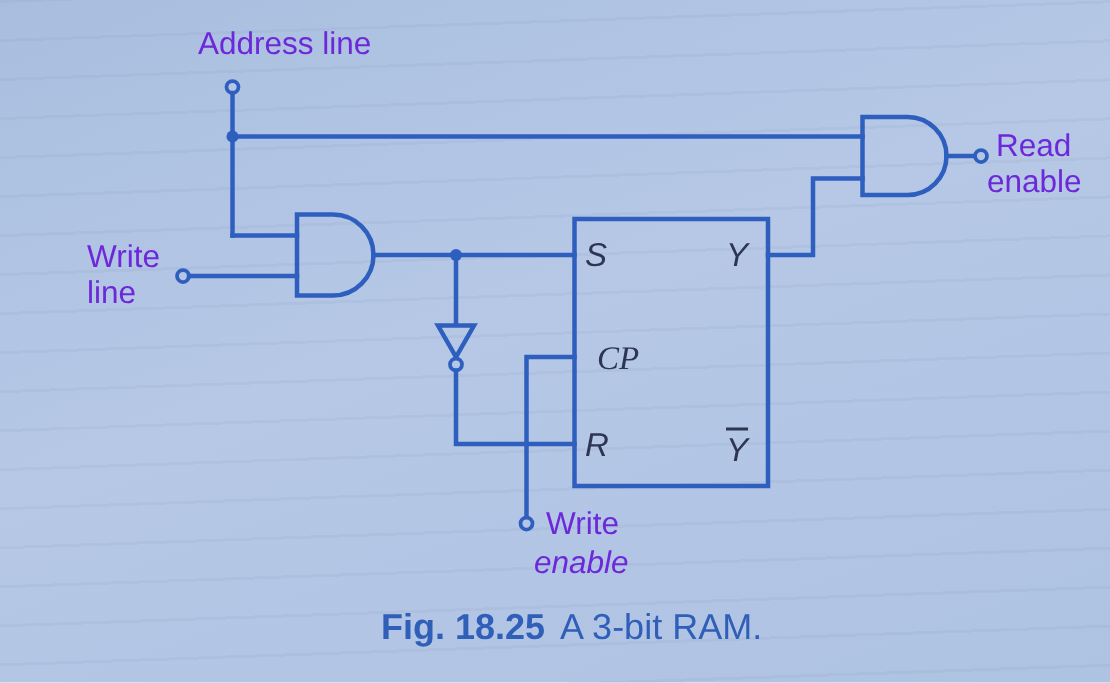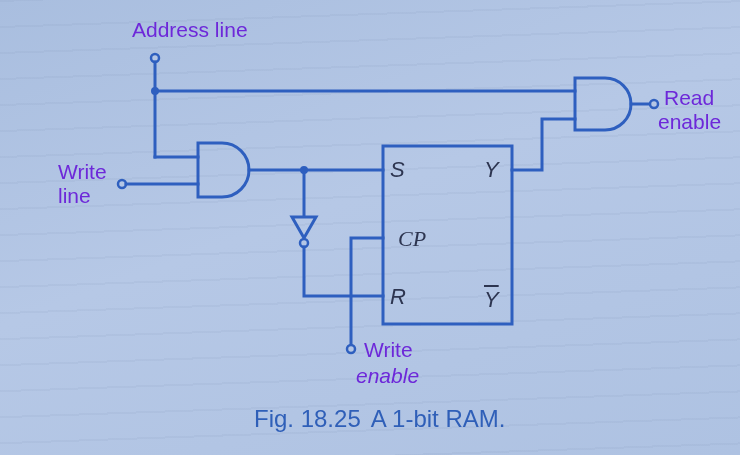--- a/index.html
+++ b/index.html
@@ -20,21 +20,21 @@
     .gate { stroke: #2e5fbf; stroke-width: 3; fill: none; }
     .dot { fill: #2e5fbf; }
     .term { stroke: #2e5fbf; stroke-width: 2.5; fill: #b4c6e5; }
     .lbl { position: absolute; color: #6d28d9; font-size: 21px; line-height: 24px; white-space: nowrap; }
     .pin { position: absolute; color: #2d3550; font-size: 22px; font-style: italic; line-height: 24px; }
     .ybar { text-decoration: overline; }
     .caption {
       position: absolute; left: 254px; top: 405px; color: #2f5fb8;
       font-size: 24px; white-space: nowrap;
     }
-    .caption .num { font-weight: normal; margin-right: 10px; }
+    .caption .num { font-weight: bold; margin-right: 10px; }
   </style>
 </head>
 <body>
 
 <div class="bleed"></div>
 
 <svg width="740" height="455">
 
   <circle class="term" cx="155" cy="58" r="4"></circle>
   <line class="wire" x1="155" y1="62" x2="155" y2="157"></line>
@@ -78,14 +78,14 @@
 <div class="lbl" style="left:364px; top:338px;">Write</div>
 <div class="lbl" style="left:356px; top:364px;font-style:italic;">enable</div>
 
 <div class="pin" style="left:390px; top:158px;">S</div>
 <div class="pin" style="left:398px; top:227px;font-family:Liberation Serif, serif;">CP</div>
 <div class="pin" style="left:390px; top:285px;">R</div>
 <div class="pin" style="left:484px; top:158px;">Y</div>
 <div class="pin ybar" style="left:484px; top:288px;">Y</div>
 
 <div class="caption">
-  <span class="num">Fig. 18.25</span><span>A 1-bit RAM.</span>
+  <span class="num">Fig. 18.25</span><span>A 3-bit RAM.</span>
 </div>
 
 </body></html>

